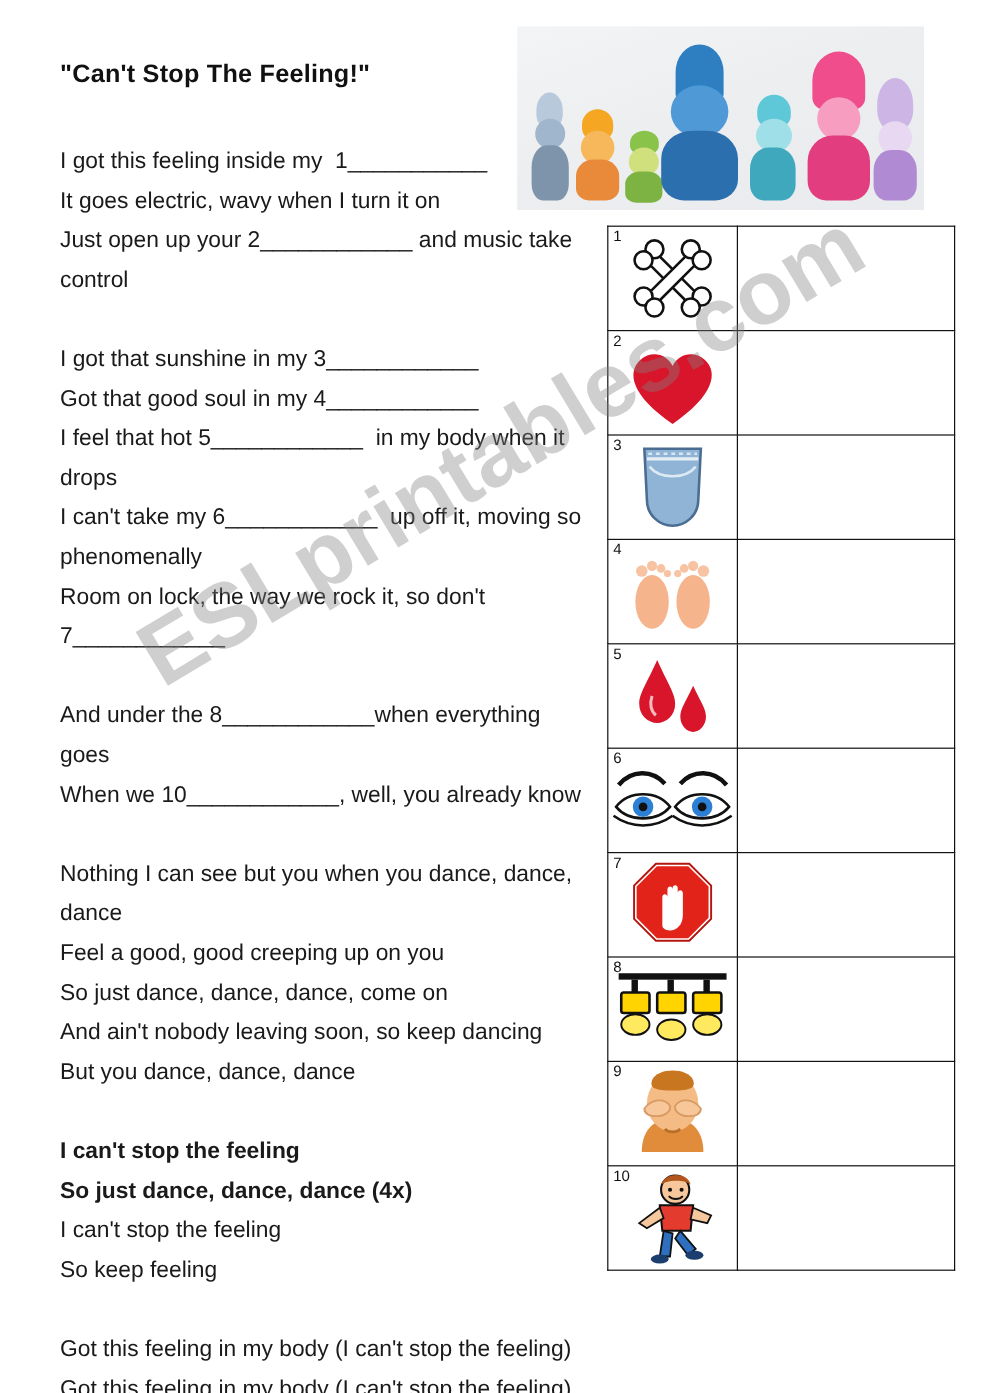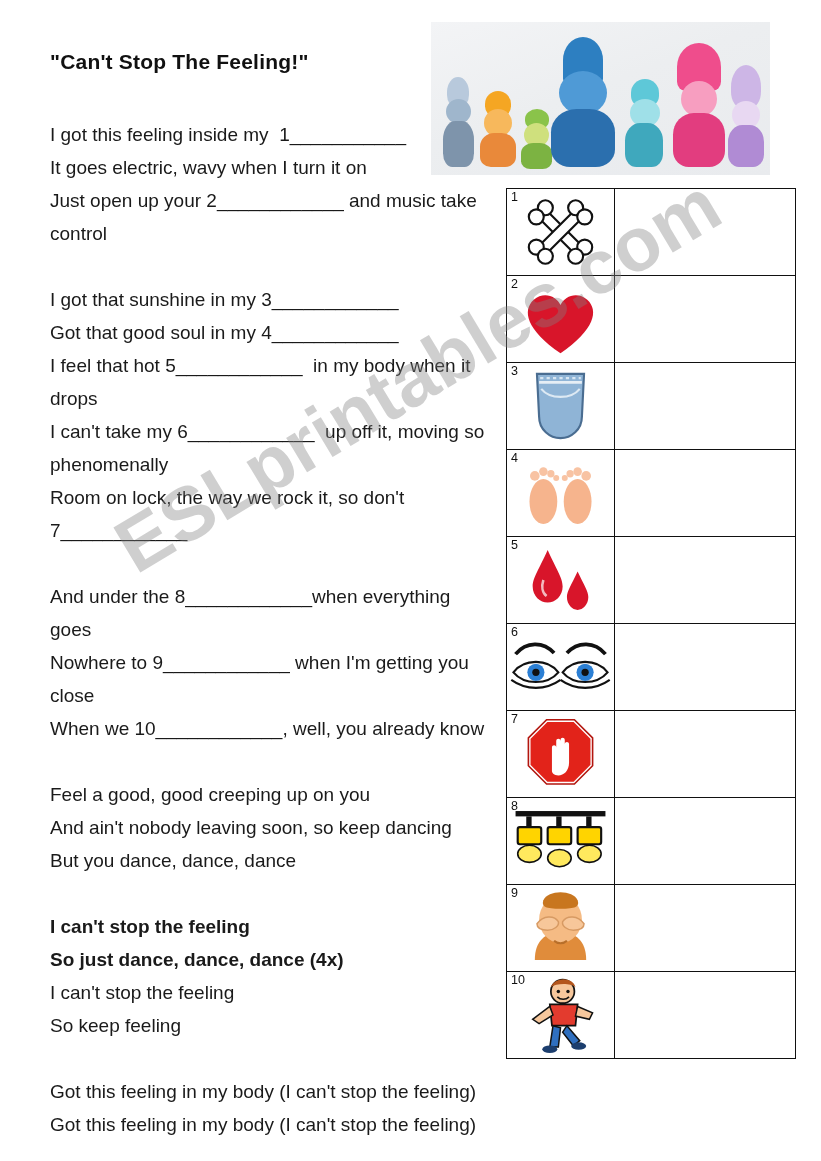--- a/index.html
+++ b/index.html
@@ -155,24 +155,25 @@
       <div class="lyric-line">Just open up your 2____________ and music take control</div>
       <div class="lyric-line spacer"></div>
       <div class="lyric-line">I got that sunshine in my 3____________</div>
       <div class="lyric-line">Got that good soul in my 4____________</div>
       <div class="lyric-line">I feel that hot 5____________  in my body when it drops</div>
       <div class="lyric-line">I can't take my 6____________  up off it, moving so</div>
       <div class="lyric-line">phenomenally</div>
       <div class="lyric-line">Room on lock, the way we rock it, so don't 7____________</div>
       <div class="lyric-line spacer"></div>
       <div class="lyric-line">And under the 8____________when everything goes</div>
-      <div class="lyric-line">Nowhere to 9____________ when I'm getting you close</div>
       <div class="lyric-line">When we 10____________, well, you already know</div>
       <div class="lyric-line spacer"></div>
+      <div class="lyric-line">Nothing I can see but you when you dance, dance, dance</div>
       <div class="lyric-line">Feel a good, good creeping up on you</div>
+      <div class="lyric-line">So just dance, dance, dance, come on</div>
       <div class="lyric-line">And ain't nobody leaving soon, so keep dancing</div>
       <div class="lyric-line">But you dance, dance, dance</div>
       <div class="lyric-line spacer"></div>
       <div class="lyric-line bold">I can't stop the feeling</div>
       <div class="lyric-line bold">So just dance, dance, dance (4x)</div>
       <div class="lyric-line">I can't stop the feeling</div>
       <div class="lyric-line">So keep feeling</div>
       <div class="lyric-line spacer"></div>
       <div class="lyric-line">Got this feeling in my body (I can't stop the feeling)</div>
       <div class="lyric-line">Got this feeling in my body (I can't stop the feeling)</div>

